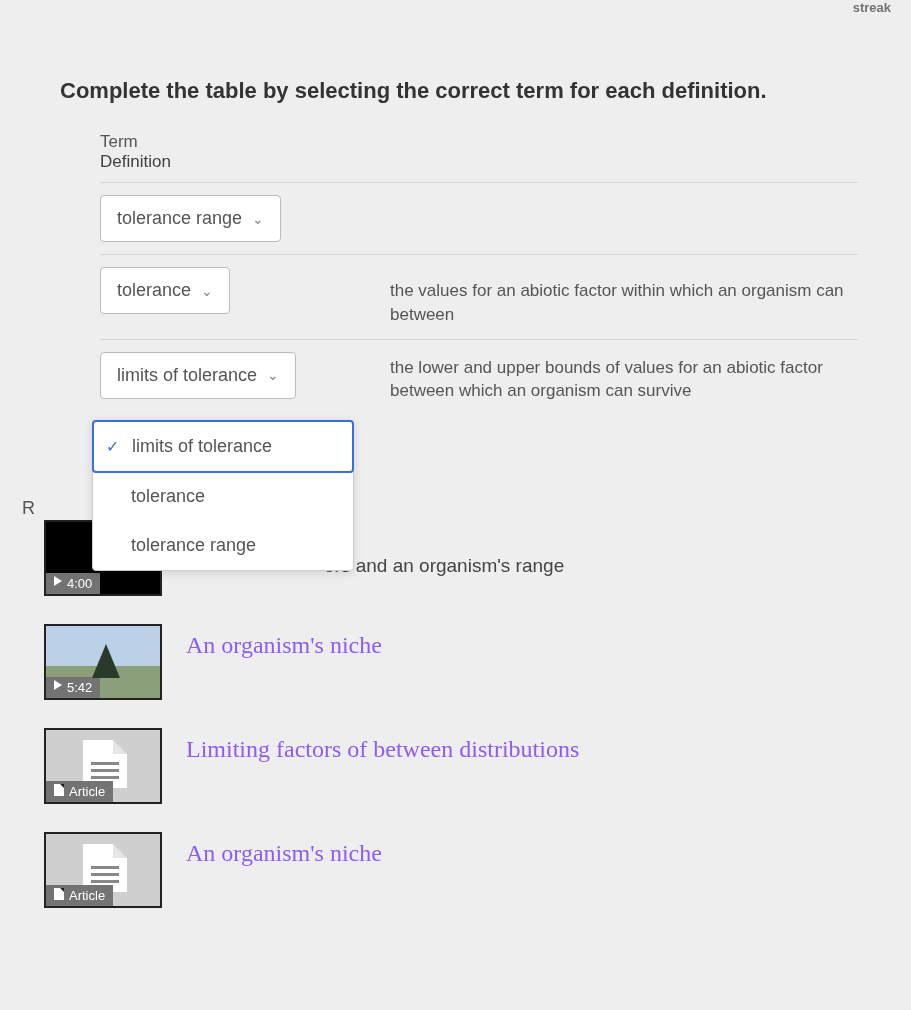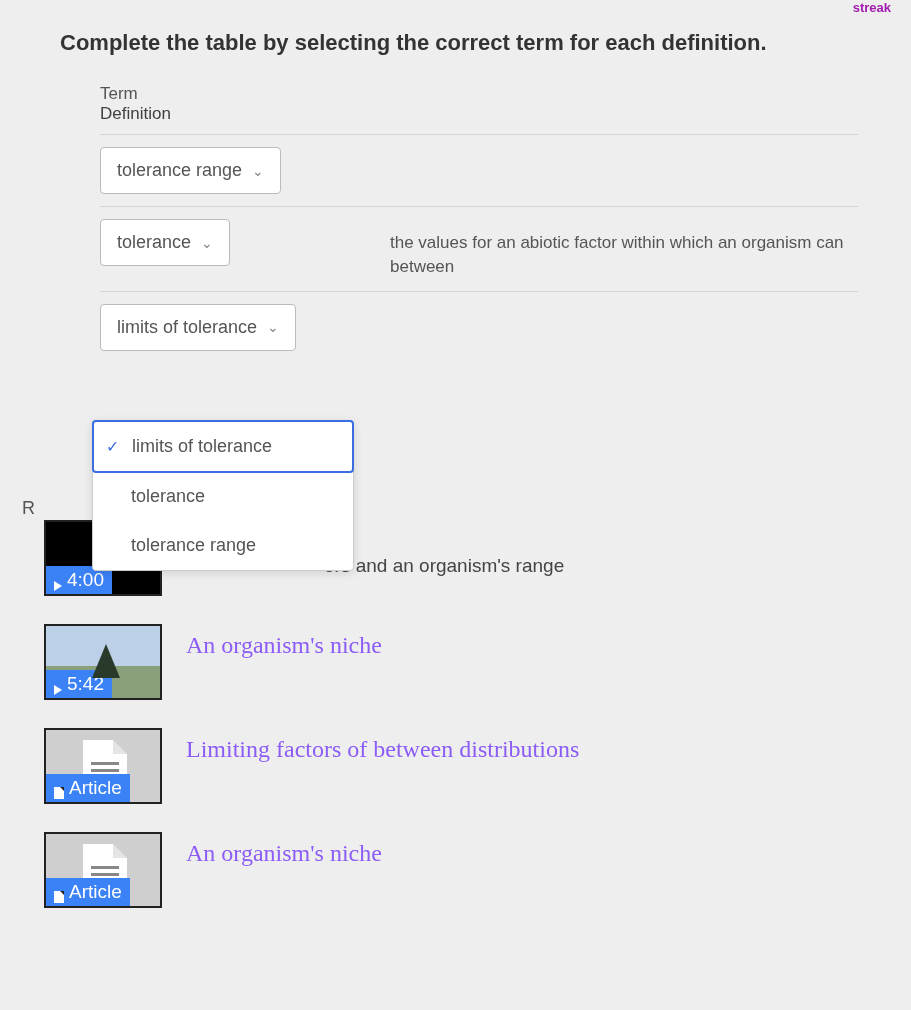--- a/index.html
+++ b/index.html
@@ -9,25 +9,26 @@
     color: #333;
     width: 911px;
     height: 1010px;
     overflow: hidden;
     position: relative;
   }
   .top-edge {
     position: absolute;
     top: 0; right: 20px;
     font-size: 13px;
-    color: #a21caf;
+    color: #737373;
     font-weight: 600;
   }
   .content {
     padding: 30px 53px 0 60px;
+    margin-top: 48px;
   }
   .instruction {
     font-size: 22px;
     font-weight: 700;
     color: #333;
     margin-bottom: 28px;
   }
   .table-area {
     margin-left: 40px;
   }
@@ -185,26 +186,26 @@
   .thumb.article .page .lines span {
     display:block;
     height:3px;
     background:#888;
     margin-bottom:4px;
   }
   .badge {
     position: absolute;
     bottom: 0;
     left: 0;
-    background: #3b82f6;
+    background: #737373;
     color: #fff;
     padding: 3px 8px;
-    font-size: 19px;
-    display: flex;
-    align-items: flex-end;
+    font-size: 13px;
+    display: flex;
+    align-items: flex-start;
     gap: 5px;
   }
   .badge .play {
     width: 0; height: 0;
     border-top: 5px solid transparent;
     border-bottom: 5px solid transparent;
     border-left: 8px solid #fff;
   }
   .badge .doc {
     width: 10px; height: 12px;
@@ -265,20 +266,21 @@
       <div class="def-cell">the values for an abiotic factor within which an organism can between</div>
     </div>
 
     <div class="data-row row3">
       <div class="dropdown-cell">
         <div class="dropdown">
           <span>limits of tolerance</span>
           <span class="chev">⌄</span>
         </div>
       </div>
+      <div class="def-cell">the lower and upper bounds of values for an abiotic factor between which an organism can survive</div>
     </div>
   </div>
 </div>
 
 <div class="menu">
   <div class="menu-item selected">
     <span class="check">✓</span>
     <span class="mlabel">limits of tolerance</span>
   </div>
   <div class="menu-item">

